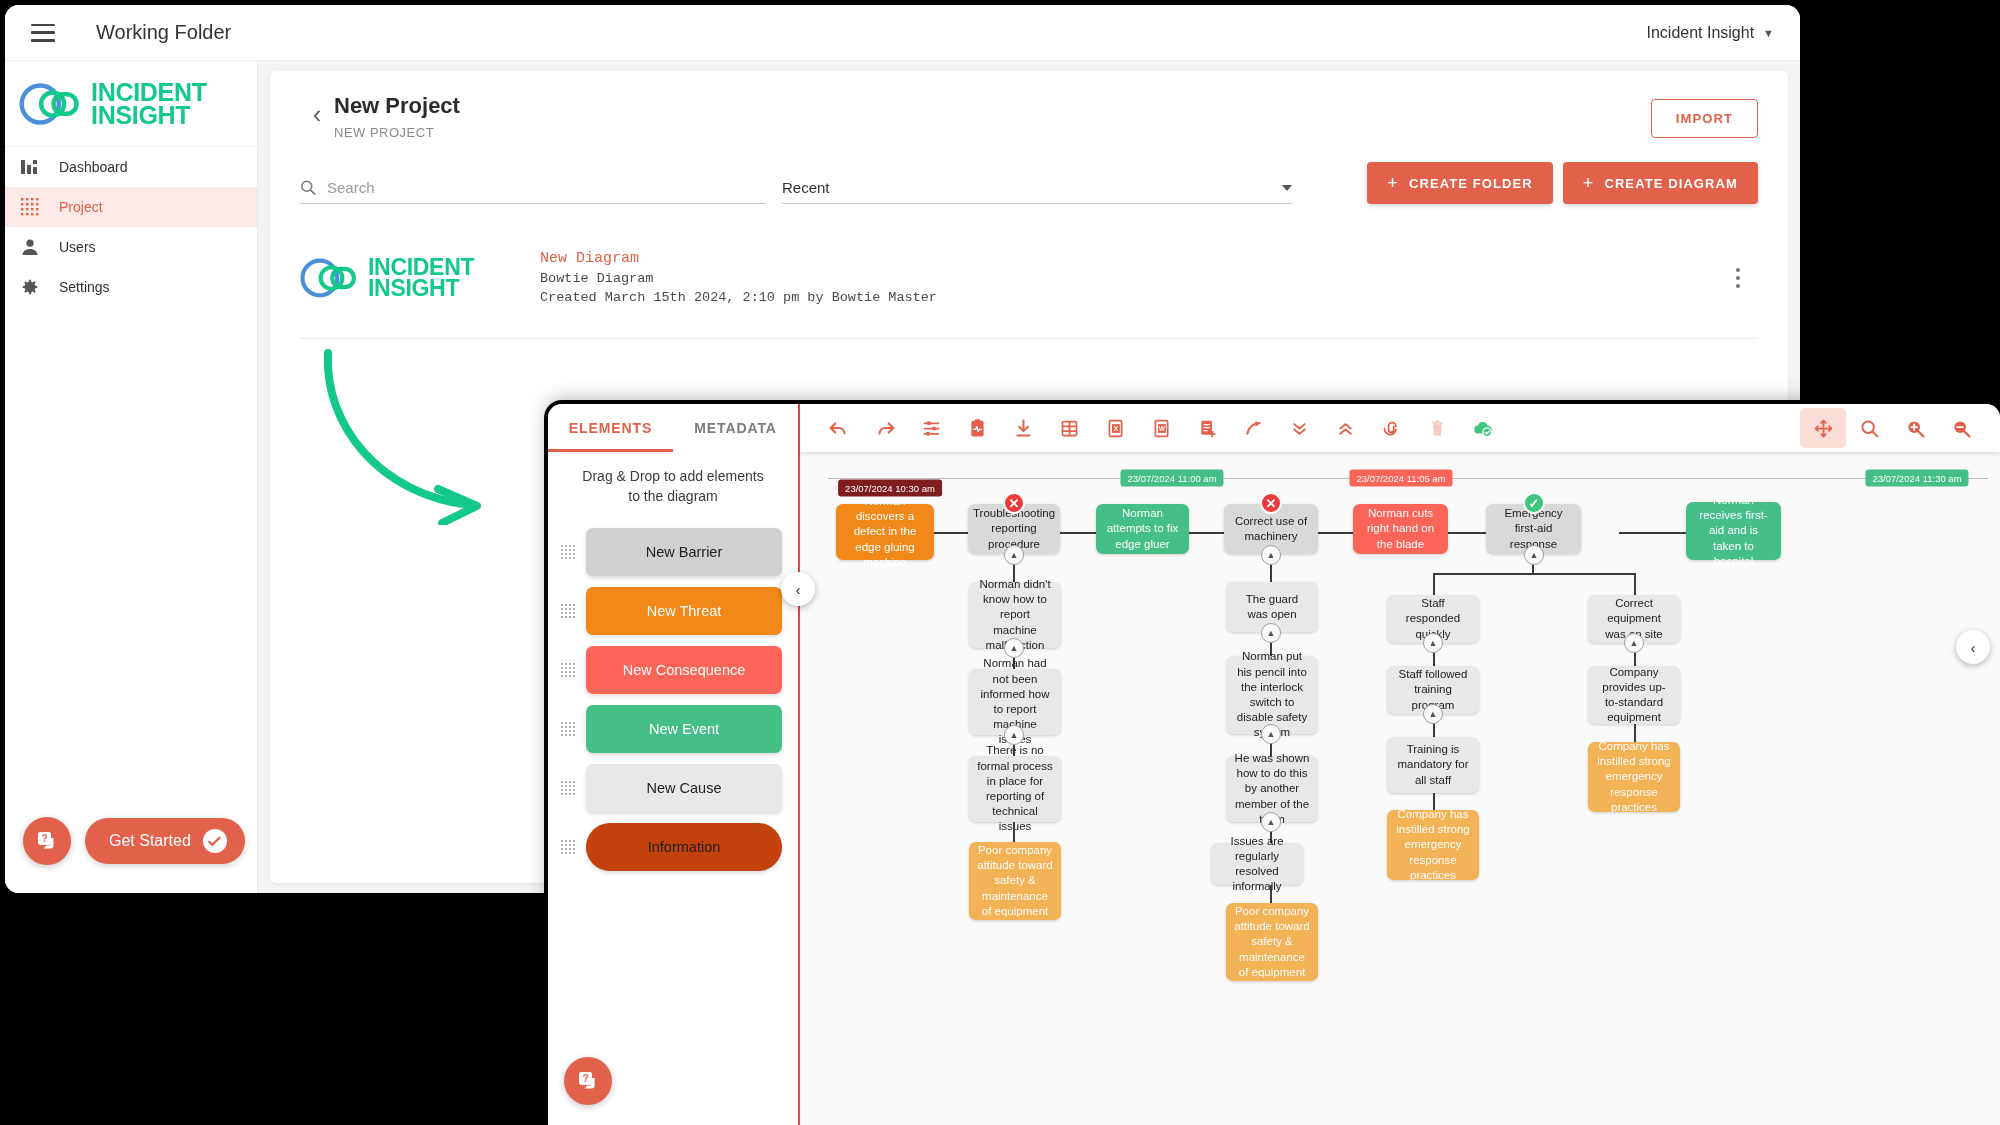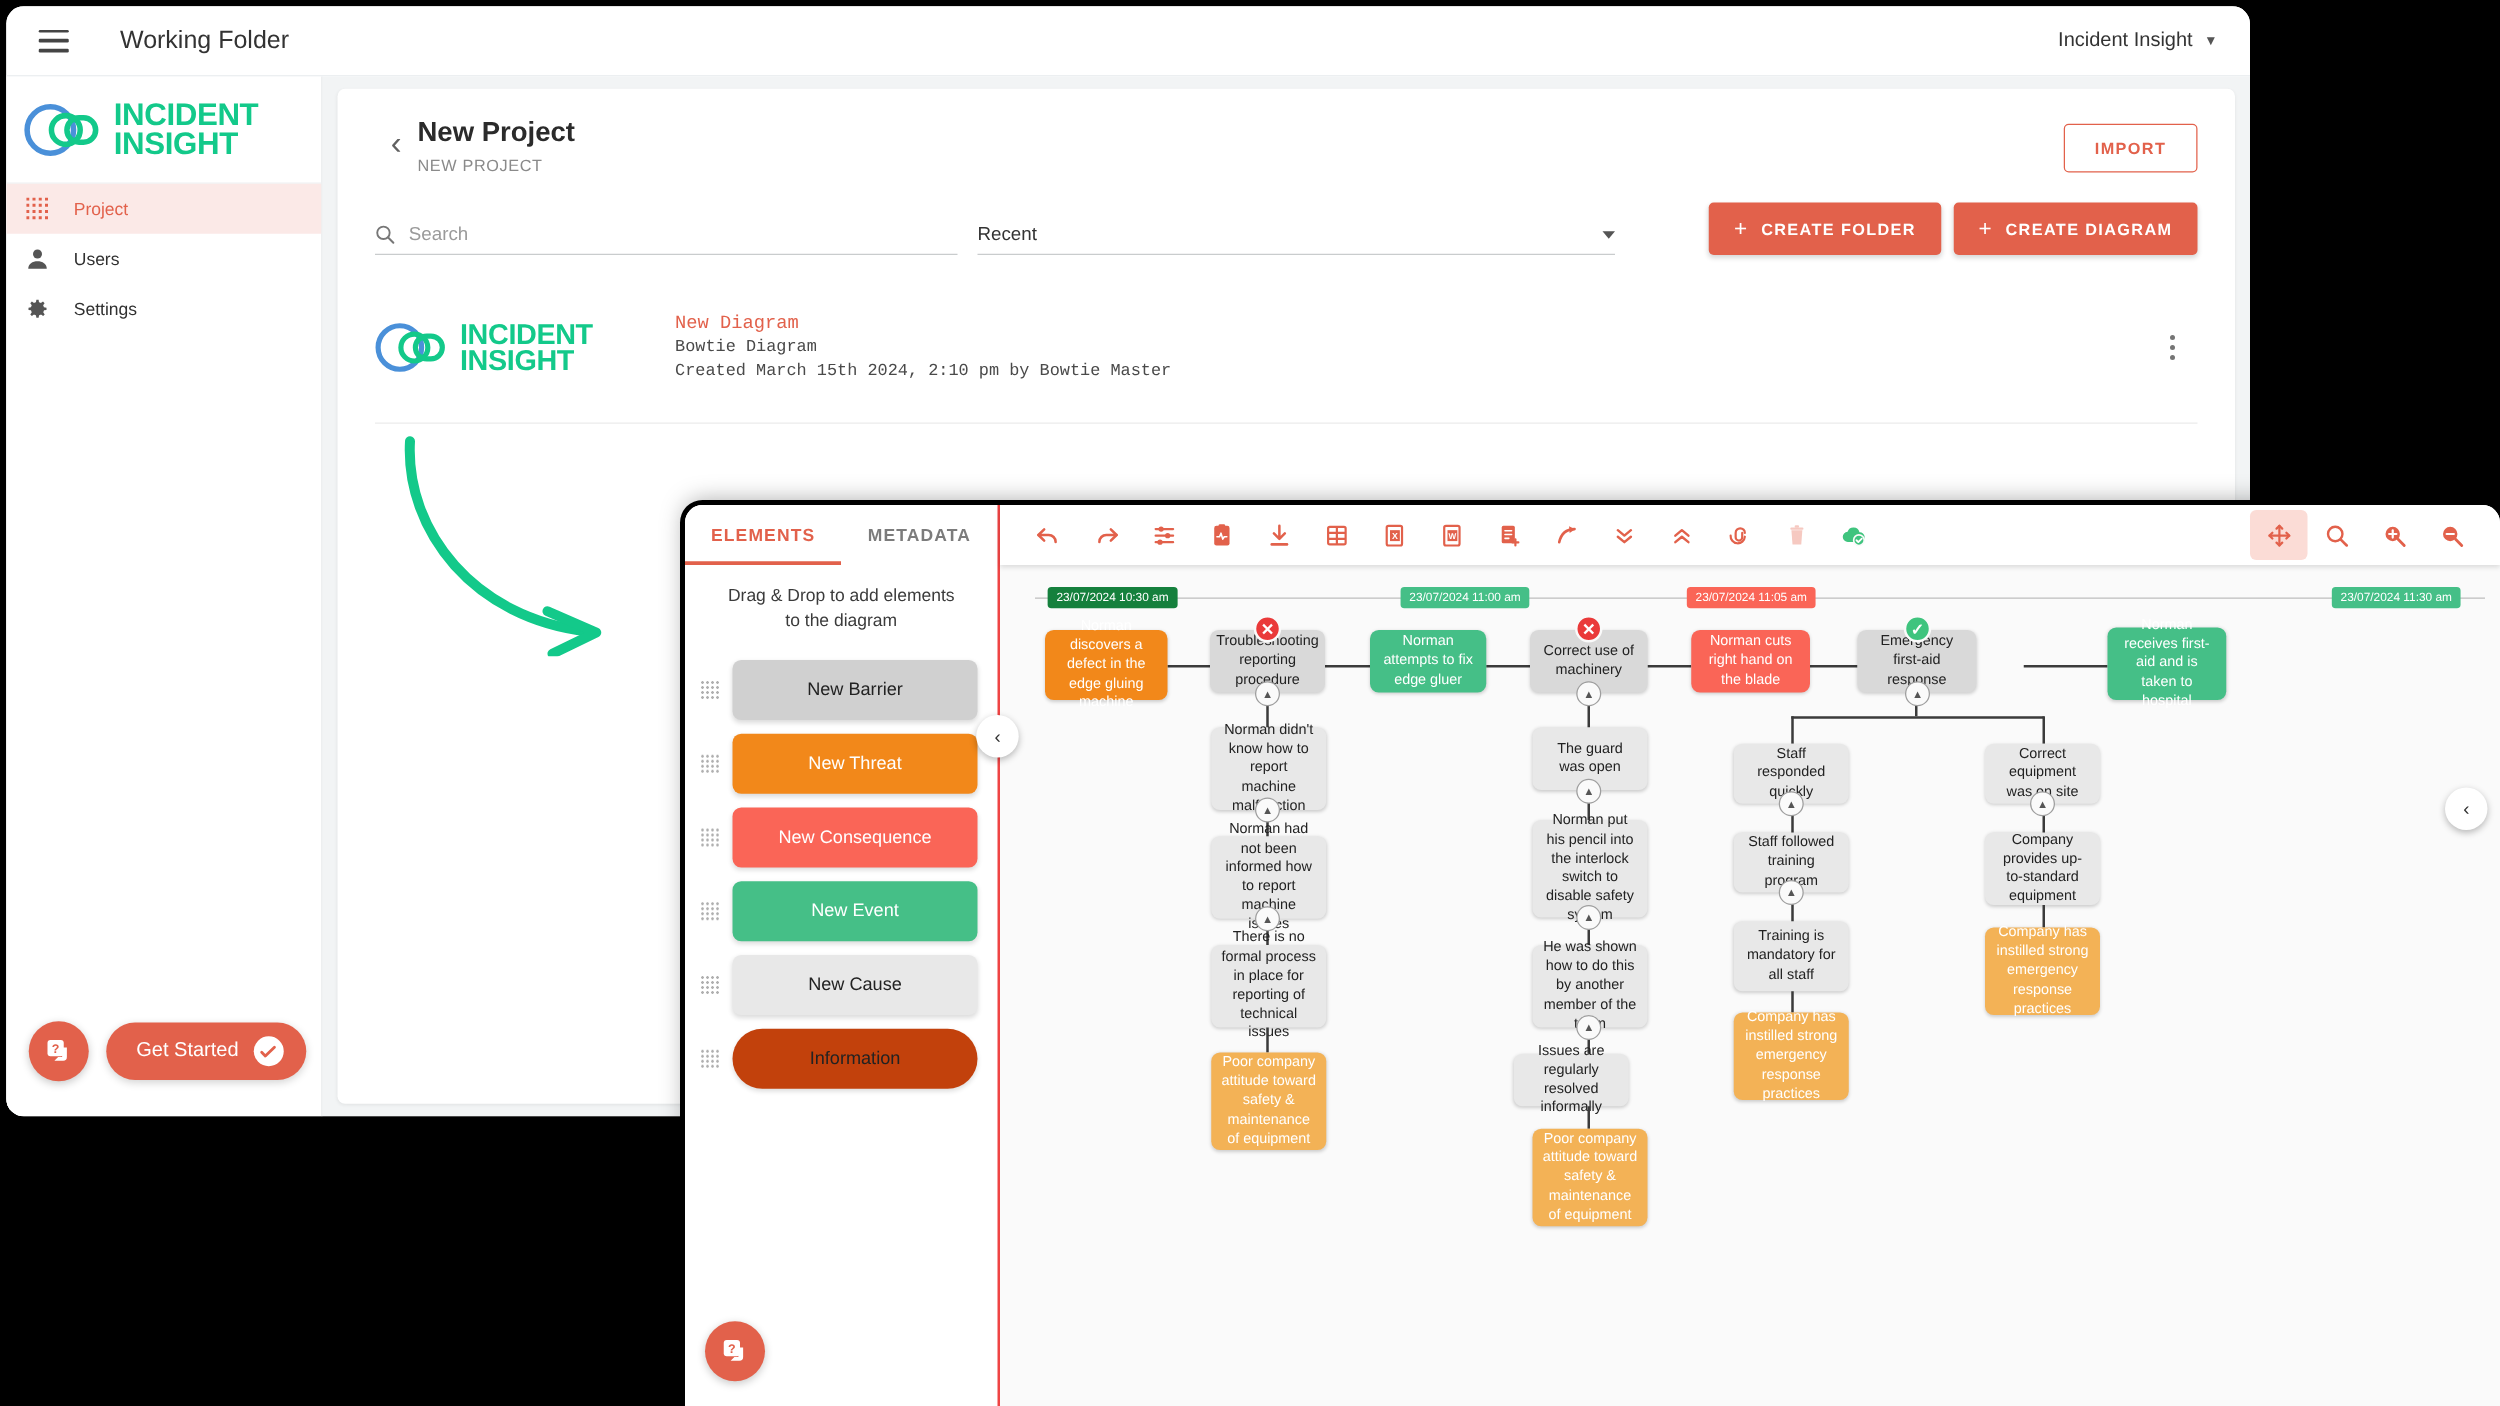--- a/index.html
+++ b/index.html
@@ -236,20 +236,31 @@
           <circle cx="38" cy="26" r="13" fill="none" stroke="#13c98a" stroke-width="5"></circle>
           <path d="M50 15 h4 a11 11 0 0 1 0 22 h-4 a11 11 0 0 1 0 -22 z" fill="none" stroke="#13c98a" stroke-width="5"></path>
         </svg>
         <div class="brand-text">
           <div>INCIDENT</div>
           <div>INSIGHT</div>
         </div>
       </div>
 
       <div class="nav">
+        <div class="nav-item">
+          <span class="nav-ico">
+            <svg width="18" height="18" viewBox="0 0 18 18">
+                <rect x="0" y="2" width="4" height="14" fill="#555"></rect>
+                <rect x="6" y="7" width="4" height="9" fill="#555"></rect>
+                <rect x="12" y="2" width="4" height="4" fill="#555"></rect>
+                <rect x="12" y="9" width="4" height="7" fill="#555"></rect>
+              </svg>
+          </span>
+          <span>Dashboard</span>
+        </div>
         <div class="nav-item active">
           <span class="nav-ico">
             <svg width="18" height="18" viewBox="0 0 18 18">
               <g fill="#e2614b">
                 <rect x="0" y="0" width="2.4" height="2.4"></rect>
                   <rect x="5" y="0" width="2.4" height="2.4"></rect>
                   <rect x="10" y="0" width="2.4" height="2.4"></rect>
                   <rect x="15" y="0" width="2.4" height="2.4"></rect>
                 <rect x="0" y="5" width="2.4" height="2.4"></rect>
                   <rect x="5" y="5" width="2.4" height="2.4"></rect>
@@ -571,21 +582,21 @@
               <line x1="15.4" y1="15.4" x2="21" y2="21" stroke="#e2614b" stroke-width="2.6" stroke-linecap="round"></line>
               <line x1="7.2" y1="10.5" x2="13.8" y2="10.5" stroke="#fff" stroke-width="2" stroke-linecap="round"></line>
             </svg>
           </div>
       </div>
     </div>
 
     <div class="canvas">
 
       <div class="tl-line" style="left:28px; top:26px; width:1160px;"></div>
-      <div class="tl-chip" style="left:90px; top:26px; background:#15803d;">23/07/2024 10:30 am</div>
+      <div class="tl-chip" style="left:90px; top:36px; background:#7f1d1d;">23/07/2024 10:30 am</div>
       <div class="tl-chip" style="left:372px; top:26px; background:#45bf87;">23/07/2024 11:00 am</div>
       <div class="tl-chip" style="left:601px; top:26px; background:#fa6557;">23/07/2024 11:05 am</div>
       <div class="tl-chip" style="left:1117px; top:26px; background:#45bf87;">23/07/2024 11:30 am</div>
 
       <div class="conn h" style="left:134px; top:80px; width:34px;"></div>
       <div class="conn h" style="left:260px; top:80px; width:36px;"></div>
       <div class="conn h" style="left:389px; top:80px; width:35px;"></div>
       <div class="conn h" style="left:518px; top:80px; width:35px;"></div>
       <div class="conn h" style="left:648px; top:80px; width:38px;"></div>
       <div class="conn h" style="left:819px; top:80px; width:67px;"></div>

